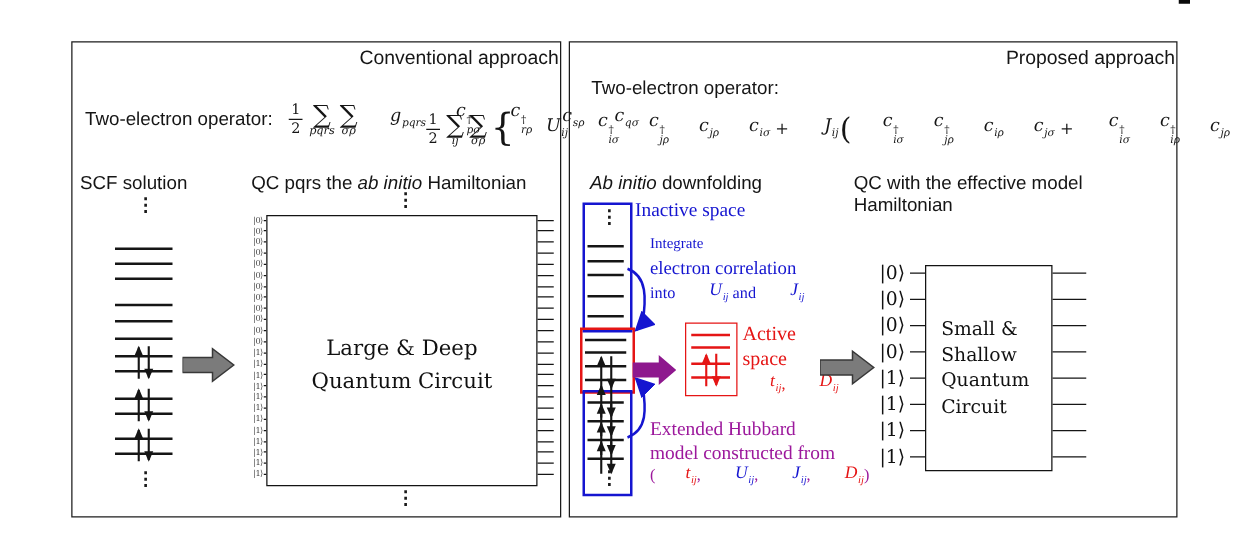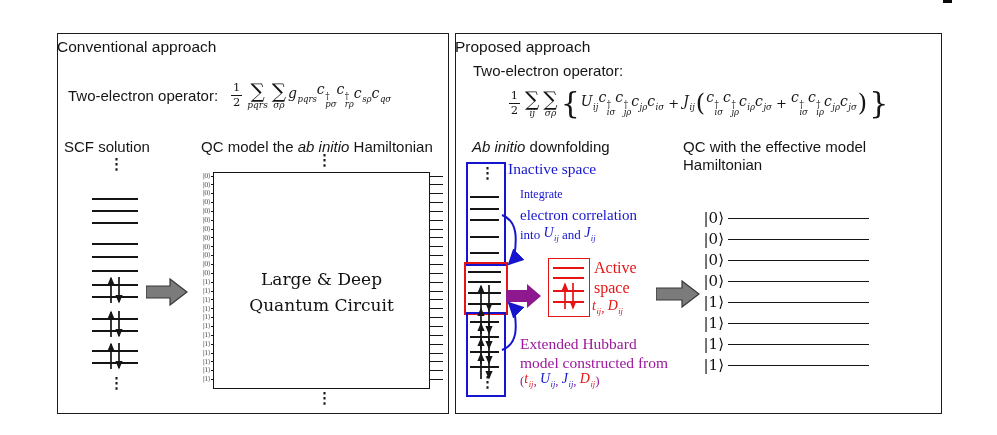--- a/index.html
+++ b/index.html
@@ -1,20 +1,20 @@
 <!DOCTYPE html>
 <html><head>
 <meta charset="utf-8">
 <style>
   html,body{margin:0;padding:0;background:#fff;}
   .fig{position:relative;width:997px;height:435px;background:#fff;overflow:hidden;
        font-family:"Liberation Sans",sans-serif;color:#151515;}
   .abs{position:absolute;}
   .panel{position:absolute;border:1.6px solid #1c1c1c;background:transparent;}
-  .ctr{text-align:left;}
+  .ctr{text-align:right;}
   .t15{font-size:15px;}
   .t15_5{font-size:15.5px;}
   .it{font-style:italic;}
   .stray{position:absolute;background:#0a0a0a;}
   .dots{position:absolute;font-family:"DejaVu Serif",serif;font-weight:bold;
         font-size:15px;line-height:1;color:#1a1a1a;}
   
   .lvlgrp{position:absolute;inset:0;pointer-events:none;}
   .lvl{position:absolute;height:0;border-top:2px solid #151515;}
   
@@ -28,21 +28,21 @@
   .cbox-label-center{position:absolute;left:0;right:0;text-align:center;
         font-family:"DejaVu Serif",serif;font-size:17px;line-height:1.5;color:#111;}
   .cbox-label-left{position:absolute;left:12px;top:40px;text-align:left;
         font-family:"DejaVu Serif",serif;font-size:15px;line-height:1.37;color:#111;}
   
   .bluebox{position:absolute;border:2px solid #1515d0;background:transparent;}
   .redbox{position:absolute;border:2px solid #e51515;background:transparent;}
   
   .math{display:flex;align-items:center;font-family:"DejaVu Serif",serif;color:#151515;}
   .math>span{white-space:pre;}
-  .mi{font-style:italic;font-size:14px;line-height:1;}
+  .mi{font-style:italic;font-size:14px;line-height:1;margin-left:24px;}
   .mt{font-style:normal;font-size:13px;line-height:1;}
   .sum{display:inline-flex;flex-direction:column;align-items:center;line-height:1;margin:0 2px;}
   .sig{font-size:20px;font-style:normal;}
   .und{font-size:9px;font-style:italic;margin-top:0;}
   .frac{display:inline-flex;flex-direction:column;align-items:center;line-height:1.15;
         font-size:11.5px;margin-right:3px;}
   .fnum{padding:0 2px;}
   .fden{border-top:1px solid #151515;padding:0 2px;}
   .big{font-style:normal;line-height:1;margin:0 1px;vertical-align:-2px;}
   .stk{display:inline-flex;flex-direction:column;align-items:flex-start;line-height:1;
@@ -74,21 +74,21 @@
       <span class="sum"><span class="sig">∑</span><span class="und">pqrs</span></span>
       <span class="sum"><span class="sig">∑</span><span class="und">σρ</span></span>
       <span class="mi">g<span class="sb">pqrs</span></span>
       <span class="mi">c<span class="stk"><span class="ssup">†</span><span class="ssub">pσ</span></span></span>
       <span class="mi">c<span class="stk"><span class="ssup">†</span><span class="ssub">rρ</span></span></span>
       <span class="mi">c<span class="sb">sρ</span></span>
       <span class="mi">c<span class="sb">qσ</span></span>
     </div>
 
   <div class="abs t15" style="left:64px;top:138px;">SCF solution</div>
-  <div class="abs t15" style="left:201px;top:138px;"><span>QC model the </span><span class="it">ab initio</span><span> Hamiltonian</span></div>
+  <div class="abs t15" style="left:201px;top:138px;"><span>QC pqrs the </span><span class="it">ab initio</span><span> Hamiltonian</span></div>
 
   <div class="dots" style="left:109px;top:157px;">⋮</div>
   <div class="lvlgrp">
       <div class="lvl" style="left: 92px; top: 198px; width: 46px; border-top-color: rgb(21, 21, 21);"></div>
       <div class="lvl" style="left: 92px; top: 210px; width: 46px; border-top-color: rgb(21, 21, 21);"></div>
       <div class="lvl" style="left: 92px; top: 222px; width: 46px; border-top-color: rgb(21, 21, 21);"></div>
       <div class="lvl" style="left: 92px; top: 243px; width: 46px; border-top-color: rgb(21, 21, 21);"></div>
       <div class="lvl" style="left: 92px; top: 256px; width: 46px; border-top-color: rgb(21, 21, 21);"></div>
       <div class="lvl" style="left: 92px; top: 270px; width: 46px; border-top-color: rgb(21, 21, 21);"></div>
       <div class="lvl" style="left: 92px; top: 284px; width: 46px; border-top-color: rgb(21, 21, 21);"></div>
@@ -412,15 +412,23 @@
         </div>
         <div class="wire" style="top: 134px;">
           <span class="ket">|1⟩</span>
           <span class="wline"></span>
         </div>
         <div class="wire" style="top: 155px;">
           <span class="ket">|1⟩</span>
           <span class="wline"></span>
         </div>
       </div>
+    <div class="cbox" style="left:43px;top:7px;width:100px;height:163px;border-width:1.5px;">
+      <div class="cbox-label-left">
+          <div>Small &amp;</div>
+          <div>Shallow</div>
+          <div>Quantum</div>
+          <div>Circuit</div>
+        </div>
+    </div>
   </div>
 
 </div>
 
 </body></html>

